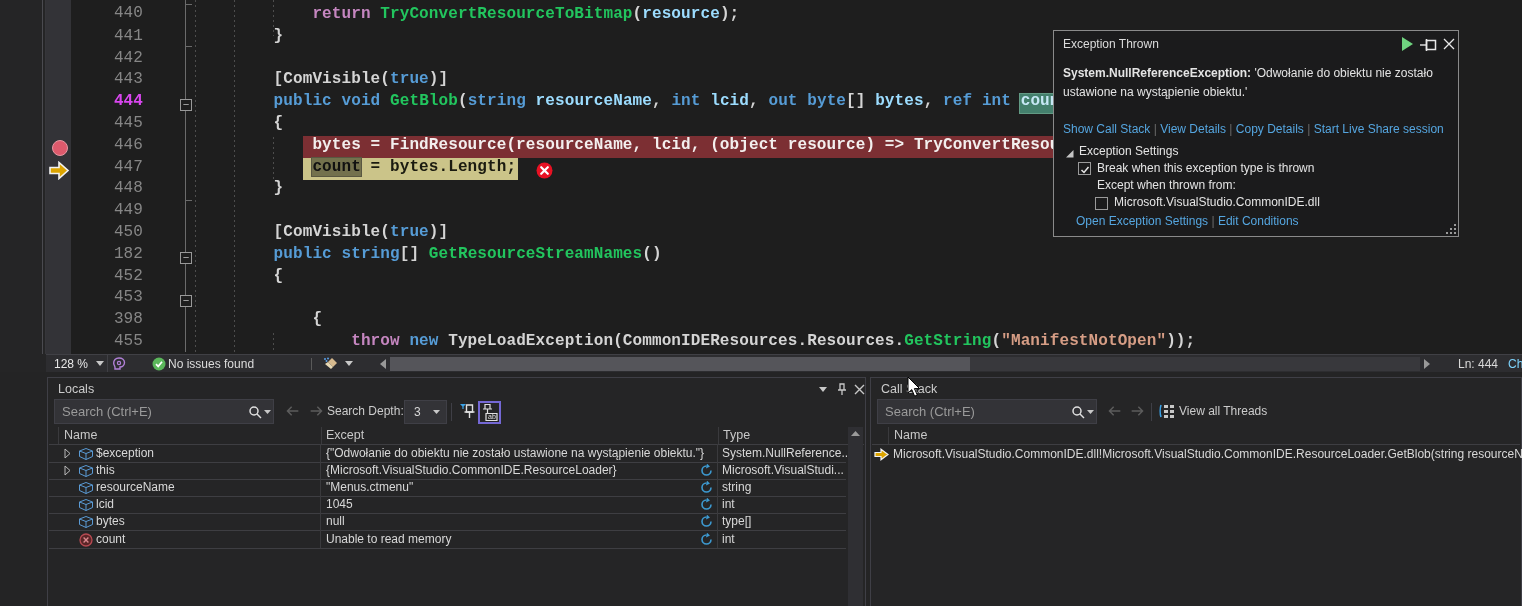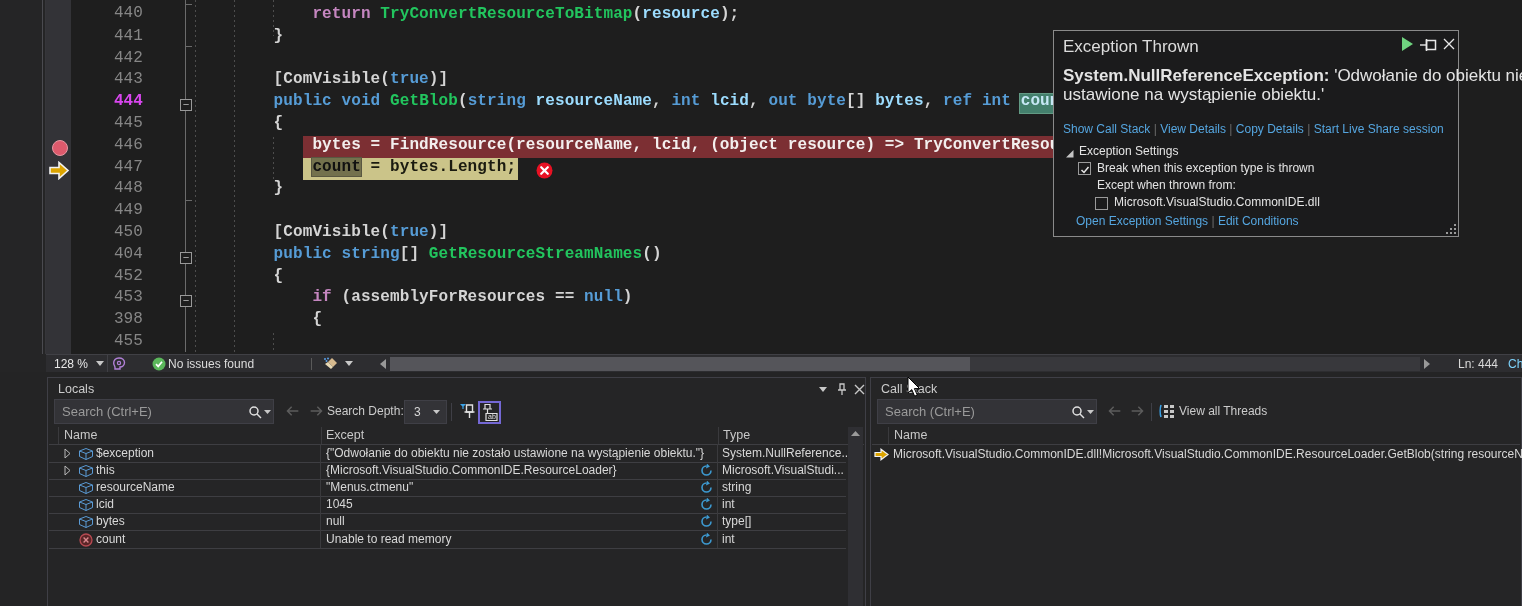--- a/index.html
+++ b/index.html
@@ -53,21 +53,21 @@
 .sbox { position:absolute; top:21px; height:25px; background:#333337; border:1px solid #3f3f46; }
 .sbox .ph { position:absolute; left:7px; top:0; line-height:23px; font-size:13px; color:#9a9a9a; }
 .hdrrow { position:absolute; left:1px; top:49px; right:1px; height:17px; }
 .hdr { position:absolute; top:0; height:17px; line-height:17px; font-size:12.5px; color:#c8c8c8; }
 .rowsep { position:absolute; height:1px; background:#3e3e42; }
 .colline { position:absolute; width:1px; background:#3a3a3d; }
 .cell { position:absolute; height:17px; line-height:17px; font-size:12px; color:#d8d8d8; white-space:pre; }
 
 
 #popup { position:absolute; left:1053px; top:30px; width:406px; height:207px; background:#1b1b1c; border:1px solid #8a8a8a; }
-#popup .t { position:absolute; font-size:17px; color:#e4e4e4; white-space:pre; }
+#popup .t { position:absolute; font-size:12px; color:#e4e4e4; white-space:pre; }
 #popup .t2 { position:absolute; font-size:12px; color:#e4e4e4; white-space:pre; }
 #popup a { color:#55a6e0; text-decoration:none; }
 .lsep { color:#6a6a6a; }
 
 #cursor { position:absolute; left:907px; top:377px; z-index:99; }
 </style></head>
 <body>
 <div id="root">
 
 <div id="editor">
@@ -97,39 +97,39 @@
 <div class="ln" style="top:26.8px">441</div>
 <div class="ln" style="top:48.6px">442</div>
 <div class="ln" style="top:70.4px">443</div>
 <div class="ln cur" style="top:92.2px">444</div>
 <div class="ln" style="top:114.0px">445</div>
 <div class="ln" style="top:135.8px">446</div>
 <div class="ln" style="top:157.6px">447</div>
 <div class="ln" style="top:179.4px">448</div>
 <div class="ln" style="top:201.2px">449</div>
 <div class="ln" style="top:223.0px">450</div>
-<div class="ln" style="top:244.8px">404</div>
+<div class="ln" style="top:244.8px">182</div>
 <div class="ln" style="top:266.6px">452</div>
 <div class="ln" style="top:288.4px">453</div>
 <div class="ln" style="top:310.2px">398</div>
 <div class="ln" style="top:332.0px">455</div>
 <div class="code " style="top:-16.8px;left:312.4px">}</div>
 <div class="code " style="top:5.0px;left:312.4px"><span class="c">return</span> <span class="m">TryConvertResourceToBitmap</span>(<span class="p">resource</span>);</div>
 <div class="code " style="top:26.8px;left:273.6px">}</div>
 <div class="code " style="top:70.4px;left:273.6px">[ComVisible(<span class="k">true</span>)]</div>
 <div class="code " style="top:92.2px;left:273.6px"><span class="k">public</span> <span class="k">void</span> <span class="m">GetBlob</span>(<span class="k">string</span> <span class="p">resourceName</span>, <span class="k">int</span> <span class="p">lcid</span>, <span class="k">out</span> <span class="k">byte</span>[] <span class="p">bytes</span>, <span class="k">ref</span> <span class="k">int</span> <span class="cou">count</span>)</div>
 <div class="code " style="top:114.0px;left:273.6px">{</div>
 <div class="code redln" style="top:135.8px;left:312.4px">bytes = FindResource(resourceName, lcid, (object resource) =&gt; TryConvertResourceToBitmap(resource));</div>
 <div class="code yelln" style="top:157.6px;left:312.4px"><span class="cntbox">count</span> = bytes.Length;</div>
 <div class="code " style="top:179.4px;left:273.6px">}</div>
 <div class="code " style="top:223.0px;left:273.6px">[ComVisible(<span class="k">true</span>)]</div>
 <div class="code " style="top:244.8px;left:273.6px"><span class="k">public</span> <span class="k">string</span>[] <span class="m">GetResourceStreamNames</span>()</div>
 <div class="code " style="top:266.6px;left:273.6px">{</div>
-<div class="code " style="top:288.4px;left:312.4px"><span class="c">if</span> (assemblyForResources == <span class="k">null</span>)</div>
 <div class="code " style="top:310.2px;left:312.4px">{</div>
+<div class="code " style="top:332.0px;left:351.2px"><span class="c">throw</span> <span class="k">new</span> TypeLoadException(CommonIDEResources.Resources.<span class="m">GetString</span>(<span class="s">"ManifestNotOpen"</span>));</div>
 
   <div id="bkpt"></div>
   <svg class="abs" style="left:48px;top:161px" width="24" height="19" viewBox="0 0 24 19">
     <path d="M2 6.5 h9 v-5 l9 8 -9 8 v-5 h-9 z" fill="#dcA400" stroke="#f2f2f2" stroke-width="1.6"></path>
   </svg>
   <svg class="abs" style="left:536px;top:162px" width="17" height="17" viewBox="0 0 17 17">
     <circle cx="8.5" cy="8.5" r="8" fill="#e81123"></circle>
     <path d="M5.2 5.2 L11.8 11.8 M11.8 5.2 L5.2 11.8" stroke="#fff" stroke-width="2.2" stroke-linecap="round"></path>
   </svg>
 </div>

